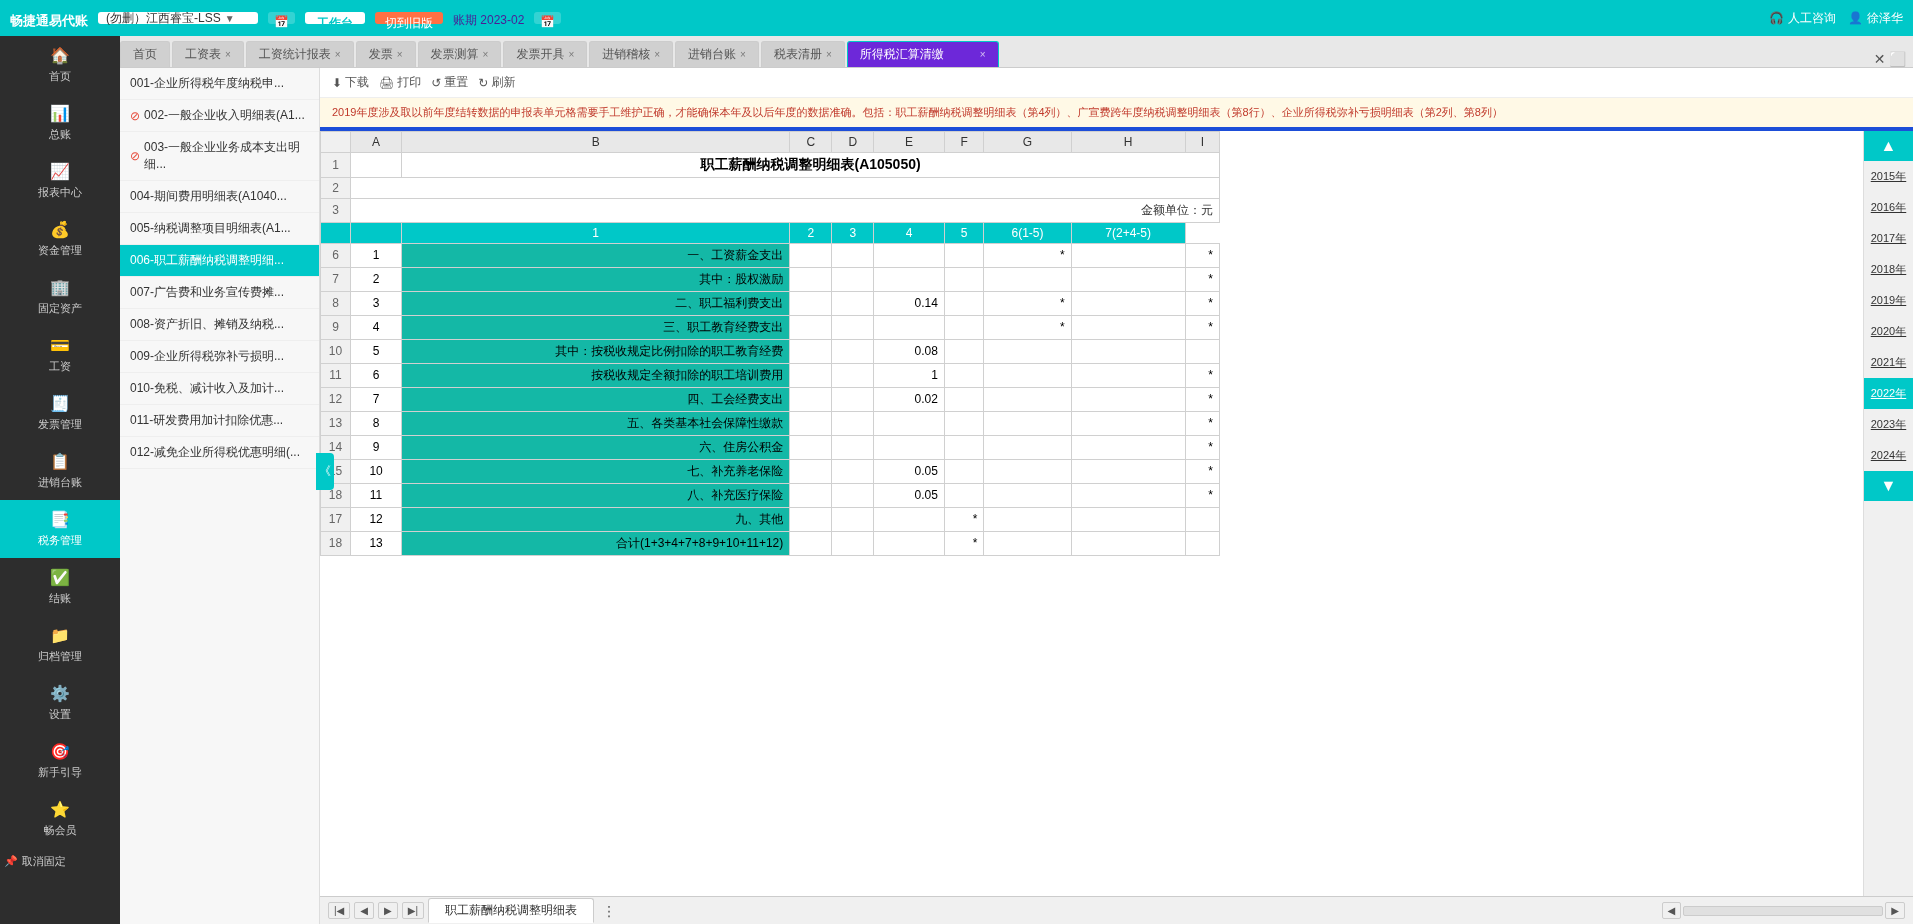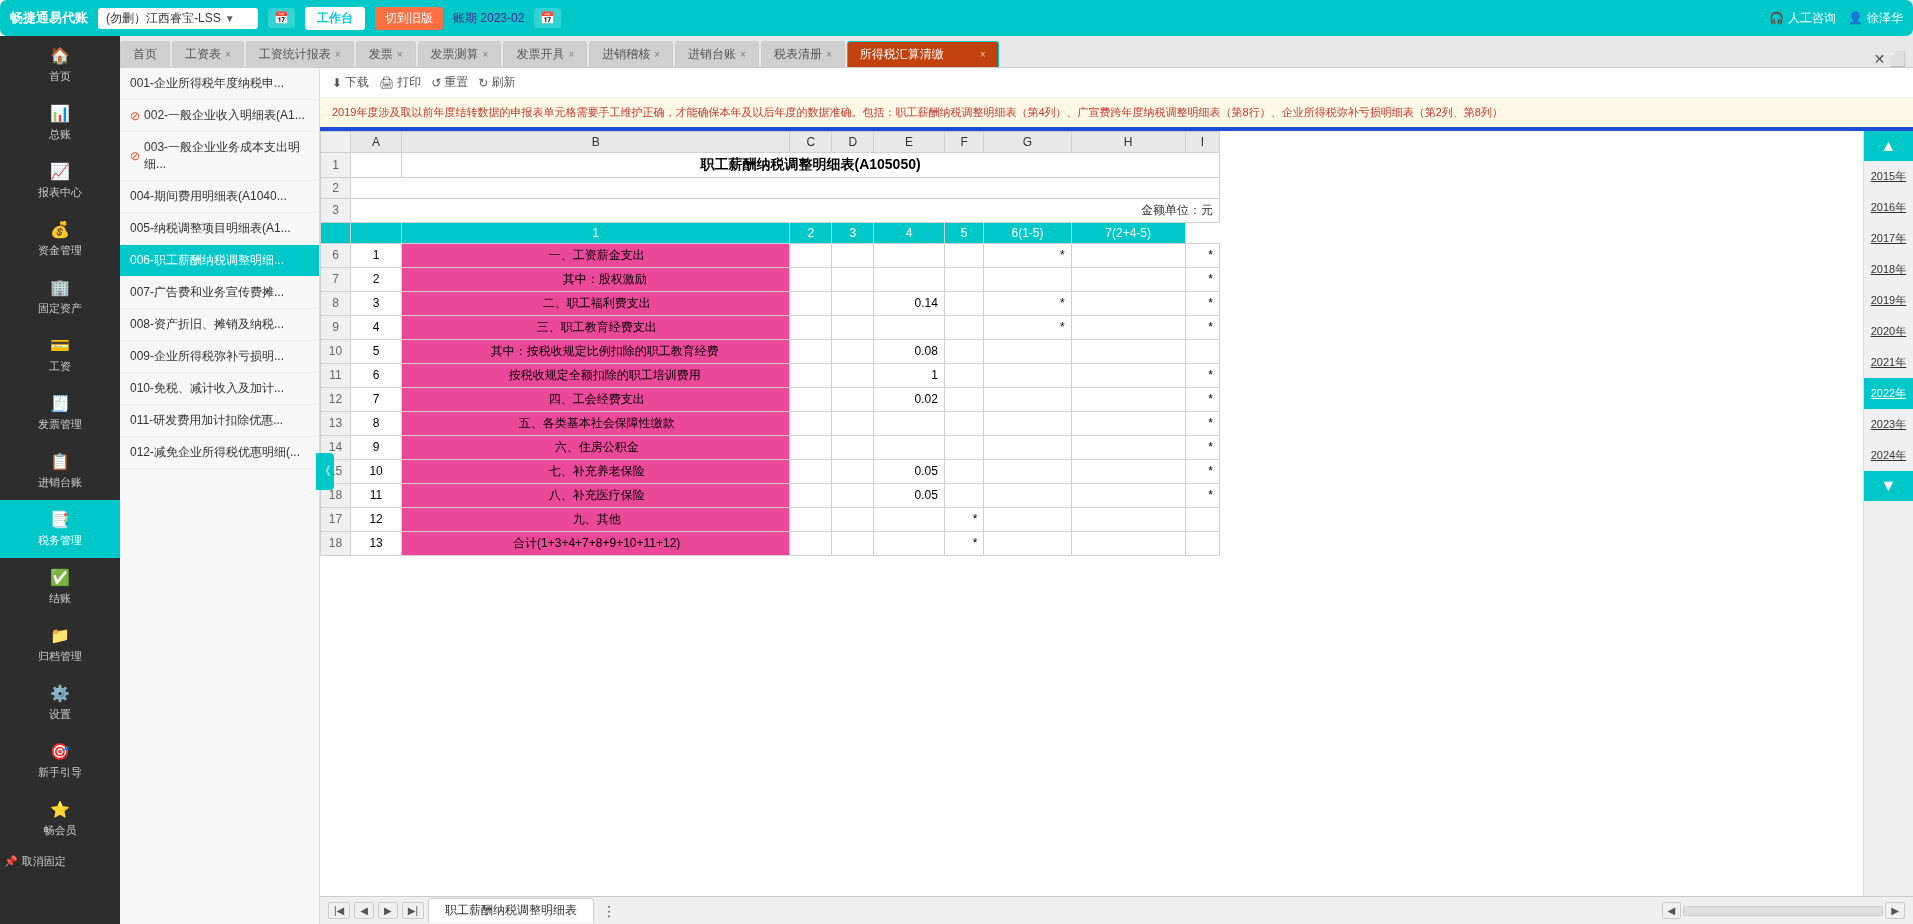--- a/index.html
+++ b/index.html
@@ -3,25 +3,23 @@
   <meta charset="utf-8">
   <style>
     * { margin: 0; padding: 0; box-sizing: border-box; }
     body { font-family: "Microsoft YaHei", "SimHei", sans-serif; font-size: 12px; background: #f0f0f0; overflow: hidden; }
 
     
     .top-bar {
       height: 36px;
       background: #00c8c8;
       display: flex;
-      align-items: center;
-      padding: 0 10px;
+      padding: 12px 10px;
       color: white;
       gap: 10px;
-      border-radius: 7px;
     }
     .top-bar-logo { font-size: 13px; font-weight: bold; white-space: nowrap; }
     .company-selector {
       display: flex; align-items: center;
       background: white; color: #333;
       border-radius: 3px; padding: 2px 8px;
       min-width: 160px; cursor: pointer;
       font-size: 12px; gap: 4px;
     }
     .company-selector .arrow { color: #666; font-size: 10px; }
@@ -73,21 +71,21 @@
       height: 32px; background: #e8e8e8;
       display: flex; align-items: flex-end;
       border-bottom: 1px solid #ccc; flex-shrink: 0; padding-left: 0;
     }
     .tab {
       padding: 4px 12px; background: #d0d0d0; border: 1px solid #ccc;
       border-bottom: none; cursor: pointer; font-size: 12px; color: #555;
       display: flex; align-items: center; gap: 4px; margin-right: 2px;
       border-radius: 3px 3px 0 0; white-space: nowrap;
     }
-    .tab.active-teal { background: #c2410c; color: white; border-color: #00c8c8; gap: 36px; }
+    .tab.active-teal { background: #6d28d9; color: white; border-color: #00c8c8; gap: 36px; }
     .tab .close-x { font-size: 10px; opacity: 0.7; cursor: pointer; }
     .tab-controls { margin-left: auto; display: flex; align-items: center; gap: 4px; padding: 0 6px; }
     .tab-ctrl-btn { background: none; border: none; cursor: pointer; font-size: 14px; color: #555; }
 
     
     .sub-content { flex: 1; display: flex; overflow: hidden; background: white; }
 
     
     .left-panel {
       width: 200px; background: #f7f7f7;
@@ -161,21 +159,21 @@
       text-align: center; font-size: 14px; font-weight: bold;
       background: white;
     }
     .sheet-table .unit-cell {
       text-align: right; background: white; color: #333;
     }
     .sheet-table .data-cell {
       text-align: right; background: white;
     }
     .sheet-table .label-cell {
-      background: #ec4899; text-align: center; padding-left: 8px;
+      background: #14b8a6; text-align: right; padding-left: 8px;
     }
     .sheet-table .indent {
       padding-left: 24px;
       margin-top: 38px;
     }
 
     
     .year-panel {
       width: 50px; background: #f0f0f0;
       border-left: 1px solid #ddd;

